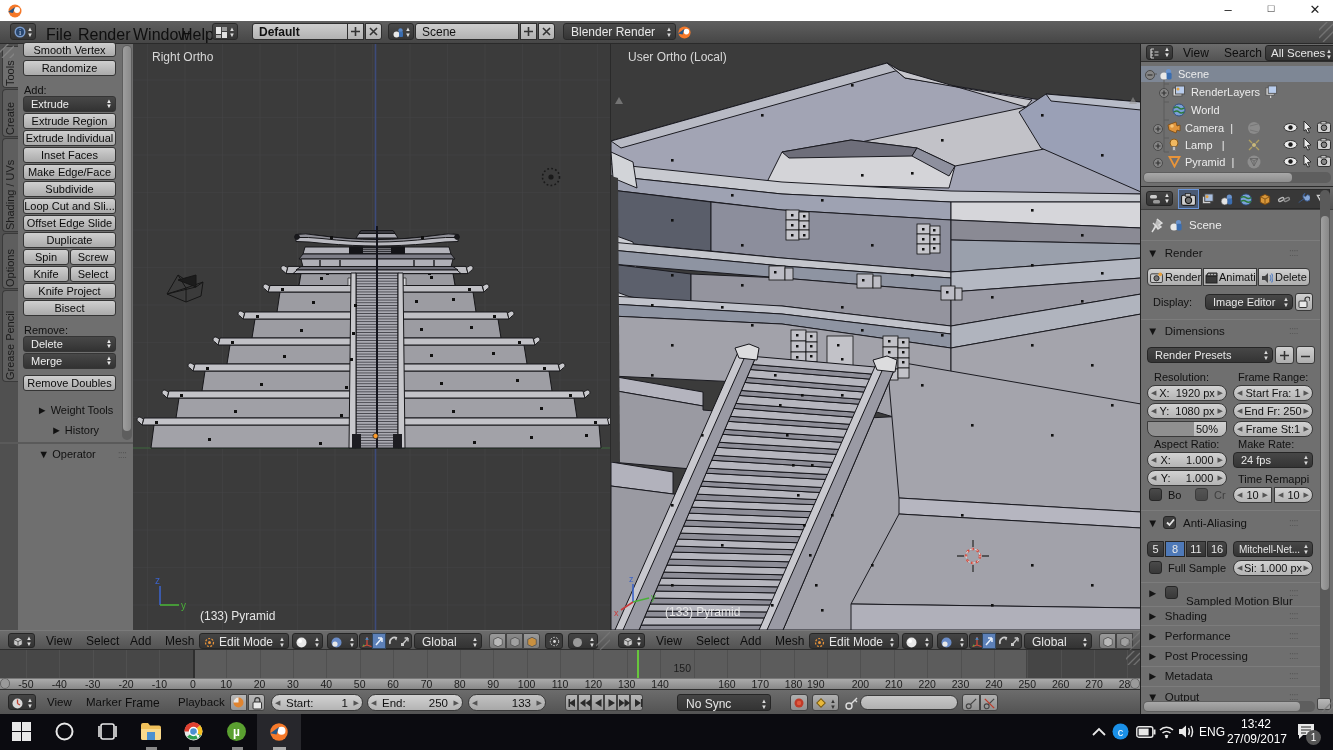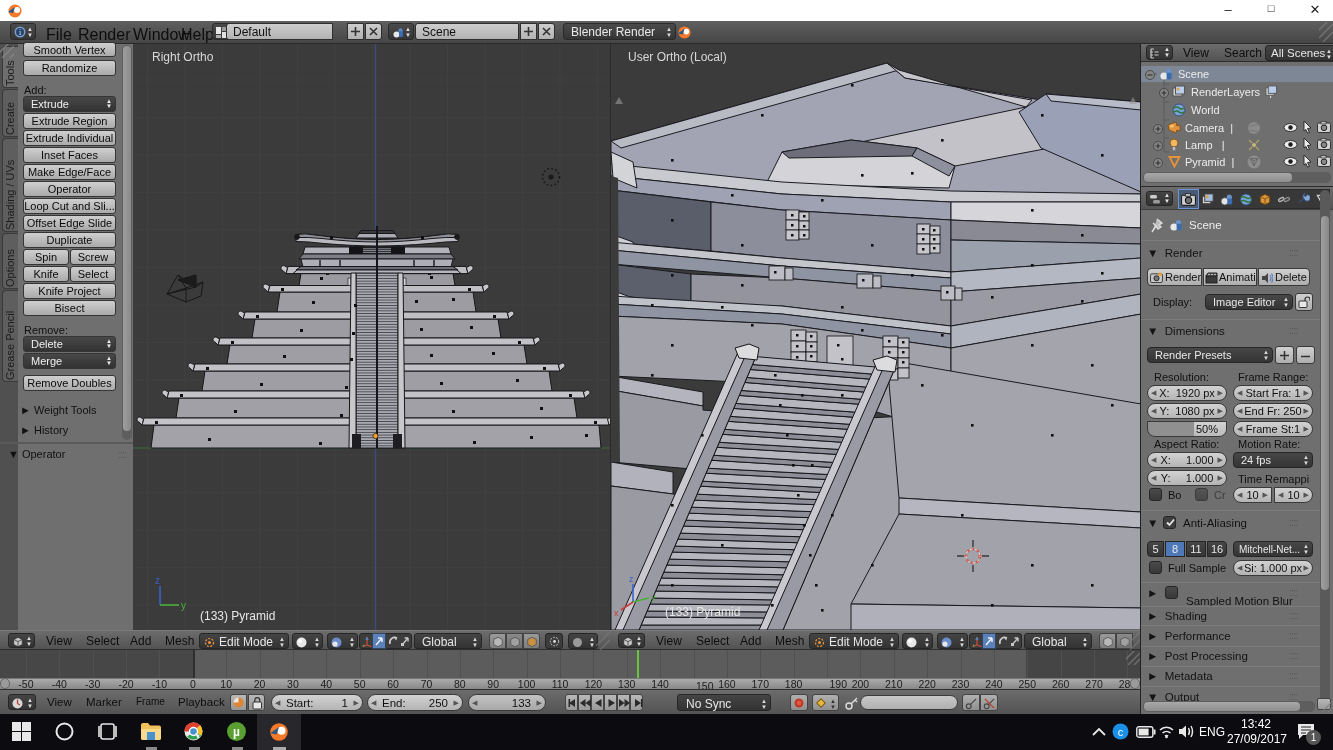--- a/index.html
+++ b/index.html
@@ -26,21 +26,21 @@
 
 
 #toolshelf { left:0; top:44px; width:133px; height:586px; background:#6f6f6f; }
 #tabcol { position:absolute; left:0; top:0; width:18px; height:586px; background:#505050; }
 .vtab { position:absolute; left:2px; width:16px; background:#5e5e5e; border:1px solid #3a3a3a; border-right:none; border-radius:4px 0 0 4px; color:#1c1c1c; }
 .vtab span { position:absolute; left:1px; top:0; transform-origin:0 0; transform:rotate(-90deg); font-size:11px; white-space:nowrap; }
 .vtab.active { background:#6f6f6f; }
 .tbtn { position:absolute; left:23px; width:93px; height:16px; background:linear-gradient(#cfcfcf,#aaaaaa); border:1px solid #353535; border-radius:3px; font-size:11px; color:#0a0a0a; text-align:center; line-height:14px; overflow:hidden; white-space:nowrap; }
 .tbtn.dark { background:linear-gradient(#484848,#323232); color:#eeeeee; text-align:left; padding-left:7px; }
 .tlabel { position:absolute; left:24px; font-size:11px; color:#101010; }
-.tpanel { position:absolute; left:20px; font-size:11px; color:#111; }
+.tpanel { position:absolute; left:20px; font-size:11px; color:#111;text-align:center; }
 
 
 .edhdr { position:absolute; height:20px; background:linear-gradient(#6c6c6c,#535353); border-top:1px solid #7a7a7a; border-bottom:1px solid #2e2e2e; }
 .ehtext { position:absolute; top:3px; font-size:12px; color:#0e0e0e; }
 .ehdark { position:absolute; top:2px; height:16px; background:linear-gradient(#444444,#333333); border:1px solid #262626; border-radius:3px; color:#e6e6e6; font-size:12px; }
 
 
 #ruler { left:0; top:650px; width:1140px; height:39px; background:#595959; }
 #tlhdr { left:0; top:689px; width:1140px; height:25px; background:linear-gradient(#6c6c6c,#535353); border-top:1px solid #2e2e2e; font-size:11.5px; }
 
@@ -98,21 +98,21 @@
 
   <div class="hdr-darkbtn" style="left:212px;top:2px;width:26px;height:17px;">
     <svg style="position:absolute;left:3px;top:2.5px" width="11" height="11" viewBox="0 0 11 11">
         <rect x="0" y="0" width="5" height="7" fill="#e8e8e8"></rect>
         <rect x="6" y="0" width="5" height="4" fill="#9a9a9a"></rect>
         <rect x="6" y="5" width="5" height="6" fill="#e0e0e0"></rect>
         <rect x="0" y="8" width="5" height="3" fill="#b0b0b0"></rect>
       </svg>
     <span style="position:absolute;right:2px;top:2px;font-size:6px;color:#ddd;line-height:6px">▲<br>▼</span>
   </div>
-  <div class="hdr-lightfield" style="left:226px;top:2px;width:107px;height:17px;border-radius:3px 0 0 3px;">
+  <div class="hdr-lightfield" style="left:252px;top:2px;width:107px;height:17px;border-radius:3px 0 0 3px;font-weight:bold;">
       <span style="position:absolute;left:6px;top:1px">Default</span>
     </div>
   <div class="hdr-lightfield" style="left:347px;top:2px;width:17px;height:17px;border-radius:0;">
       <svg style="position:absolute;left:3px;top:3px" width="9" height="9" viewBox="0 0 9 9">
         <path d="M4.5 0 V9 M0 4.5 H9" stroke="#333" stroke-width="1.6"></path>
       </svg>
     </div>
   <div class="hdr-lightfield" style="left:365px;top:2px;width:17px;height:17px;border-radius:0 3px 3px 0;">
       <svg style="position:absolute;left:3px;top:3px" width="9" height="9" viewBox="0 0 9 9">
         <path d="M1 1 L8 8 M8 1 L1 8" stroke="#333" stroke-width="1.6"></path>
@@ -625,21 +625,21 @@
       </div>
   </div>
   <div class="tbtn" style="top:-2px;height:15px">Smooth Vertex</div>
   <div class="tbtn" style="top:16px">Randomize</div>
   <div class="tlabel" style="top:40px">Add:</div>
   <div class="tbtn dark" style="top:52px">Extrude<span style="position:absolute;right:3px;top:2px;font-size:6px;line-height:5px">▲<br>▼</span></div>
   <div class="tbtn" style="top:69px">Extrude Region</div>
   <div class="tbtn" style="top:86px">Extrude Individual</div>
   <div class="tbtn" style="top:103px">Inset Faces</div>
   <div class="tbtn" style="top:120px">Make Edge/Face</div>
-  <div class="tbtn" style="top:137px">Operator</div>
+  <div class="tbtn" style="top:137px">Subdivide</div>
   <div class="tbtn" style="top:154px">Loop Cut and Sli...</div>
   <div class="tbtn" style="top:171px">Offset Edge Slide</div>
   <div class="tbtn" style="top:188px">Duplicate</div>
   <div class="tbtn" style="top:205px;width:46px">Spin</div>
   <div class="tbtn" style="top:205px;left:70px;width:46px">Screw</div>
   <div class="tbtn" style="top:222px;width:46px">Knife</div>
   <div class="tbtn" style="top:222px;left:70px;width:46px">Select</div>
   <div class="tbtn" style="top:239px">Knife Project</div>
   <div class="tbtn" style="top:256px">Bisect</div>
   <div class="tlabel" style="top:280px">Remove:</div>
@@ -862,25 +862,25 @@
     <span style="position:absolute;left:339.7px;top:28px;width:40px;text-align:center;font-size:10.5px;color:#1c1c1c">50</span>
     <span style="position:absolute;left:373.1px;top:28px;width:40px;text-align:center;font-size:10.5px;color:#1c1c1c">60</span>
     <span style="position:absolute;left:406.5px;top:28px;width:40px;text-align:center;font-size:10.5px;color:#1c1c1c">70</span>
     <span style="position:absolute;left:439.8px;top:28px;width:40px;text-align:center;font-size:10.5px;color:#1c1c1c">80</span>
     <span style="position:absolute;left:473.2px;top:28px;width:40px;text-align:center;font-size:10.5px;color:#1c1c1c">90</span>
     <span style="position:absolute;left:506.6px;top:28px;width:40px;text-align:center;font-size:10.5px;color:#1c1c1c">100</span>
     <span style="position:absolute;left:540.0px;top:28px;width:40px;text-align:center;font-size:10.5px;color:#1c1c1c">110</span>
     <span style="position:absolute;left:573.4px;top:28px;width:40px;text-align:center;font-size:10.5px;color:#1c1c1c">120</span>
     <span style="position:absolute;left:606.7px;top:28px;width:40px;text-align:center;font-size:10.5px;color:#1c1c1c">130</span>
     <span style="position:absolute;left:640.1px;top:28px;width:40px;text-align:center;font-size:10.5px;color:#1c1c1c">140</span>
-    <span style="position:absolute;left:673.5px;top:30px;width:40px;text-align:right;font-size:10.5px;color:#1c1c1c">150</span>
+    <span style="position:absolute;left:673.5px;top:12px;width:40px;text-align:left;font-size:10.5px;color:#1c1c1c">150</span>
     <span style="position:absolute;left:706.9px;top:28px;width:40px;text-align:center;font-size:10.5px;color:#1c1c1c">160</span>
     <span style="position:absolute;left:740.3px;top:28px;width:40px;text-align:center;font-size:10.5px;color:#1c1c1c">170</span>
     <span style="position:absolute;left:773.6px;top:28px;width:40px;text-align:center;font-size:10.5px;color:#1c1c1c">180</span>
-    <span style="position:absolute;left:807.0px;top:28px;width:40px;text-align:right;font-size:10.5px;color:#1c1c1c">190</span>
+    <span style="position:absolute;left:807.0px;top:28px;width:40px;text-align:left;font-size:10.5px;color:#1c1c1c">190</span>
     <span style="position:absolute;left:840.4px;top:28px;width:40px;text-align:center;font-size:10.5px;color:#1c1c1c">200</span>
     <span style="position:absolute;left:873.8px;top:28px;width:40px;text-align:center;font-size:10.5px;color:#1c1c1c">210</span>
     <span style="position:absolute;left:907.2px;top:28px;width:40px;text-align:center;font-size:10.5px;color:#1c1c1c">220</span>
     <span style="position:absolute;left:940.5px;top:28px;width:40px;text-align:center;font-size:10.5px;color:#1c1c1c">230</span>
     <span style="position:absolute;left:973.9px;top:28px;width:40px;text-align:center;font-size:10.5px;color:#1c1c1c">240</span>
     <span style="position:absolute;left:1007.3px;top:28px;width:40px;text-align:center;font-size:10.5px;color:#1c1c1c">250</span>
     <span style="position:absolute;left:1040.7px;top:28px;width:40px;text-align:center;font-size:10.5px;color:#1c1c1c">260</span>
     <span style="position:absolute;left:1074.1px;top:28px;width:40px;text-align:center;font-size:10.5px;color:#1c1c1c">270</span>
     <span style="position:absolute;left:1107.4px;top:28px;width:40px;text-align:center;font-size:10.5px;color:#1c1c1c">280</span>
   <div style="position:absolute;left:192.5px;top:0;width:2px;height:28px;background:#2e2e2e"></div>
@@ -891,21 +891,21 @@
 <div id="tlhdr" class="abs">
   <div class="ehdark" style="left:8px;top:4px;width:28px;height:16px">
       <svg style="position:absolute;left:3px;top:3px" width="11" height="11">
         <circle cx="5.5" cy="5.5" r="5" fill="#d8d8d8"></circle>
         <path d="M5.5 5.5 L5.5 1.5 M5.5 5.5 L8 7" stroke="#c04030" stroke-width="1.3"></path>
       </svg>
       <span style="position:absolute;right:2px;top:2px;font-size:6px;line-height:6px;color:#ddd">▲<br>▼</span>
     </div>
   <span class="ehtext" style="left:47px;top:6px;font-size:11.5px">View</span>
   <span class="ehtext" style="left:86px;top:6px;font-size:11.5px">Marker</span>
-  <span class="ehtext" style="left:136px;top:6px;font-size:10px">Frame</span>
+  <span class="ehtext" style="left:125px;top:6px;font-size:12px">Frame</span>
   <span class="ehtext" style="left:178px;top:6px;font-size:11.5px">Playback</span>
   <div class="abs" style="left:230px;top:4px;width:17px;height:17px;background:linear-gradient(#b8b8b8,#989898);border:1px solid #444;border-radius:3px 0 0 3px">
       <svg style="position:absolute;left:2px;top:2px" width="11" height="11">
         <circle cx="5.5" cy="5.5" r="5" fill="#e08430"></circle>
         <path d="M5.5 5.5 L5.5 0.5 A5 5 0 0 0 0.5 5.5 Z" fill="#e8e8e8"></path>
       </svg>
     </div>
   <div class="abs" style="left:248px;top:4px;width:17px;height:17px;background:linear-gradient(#b8b8b8,#989898);border:1px solid #444;border-radius:0 3px 3px 0">
       <svg style="position:absolute;left:3px;top:2px" width="11" height="13" viewBox="0 0 11 13">
         <rect x="1" y="5" width="8.5" height="7" rx="1" fill="#e8e8e8" stroke="#333"></rect>
@@ -1267,21 +1267,21 @@
   <div class="lfield" style="left:6px;top:211px;width:80px;background:#909090;overflow:hidden;border-radius:0 0 8px 8px">
         <div style="position:absolute;left:46px;top:0;width:34px;height:16px;background:linear-gradient(#d2d2d2,#b8b8b8)"></div>
         <span style="position:absolute;right:8px;top:1px">50%</span>
       </div>
   <div class="lfield" style="left:92px;top:211px;width:80px">
         <span class="arl">◀</span>
         <span class="ctr">Frame St:1</span>
         <span class="arr">▶</span>
       </div>
   <span class="abs" style="left:13px;top:228px">Aspect Ratio:</span>
-  <span class="abs" style="left:97px;top:228px">Motion Rate:</span>
+  <span class="abs" style="left:97px;top:228px">Make Rate:</span>
   <div class="lfield" style="left:6px;top:242px;width:80px">
         <span class="arl">◀</span>
         <span class="ctr">X:&nbsp;&nbsp;&nbsp;&nbsp; 1.000</span>
         <span class="arr">▶</span>
       </div>
   <div class="dfield" style="left:92px;top:242px;width:80px">
         <span class="dtx">24 fps</span>
         <span class="dar">▲<br>▼</span>
       </div>
   <div class="lfield" style="left:6px;top:260px;width:80px">

